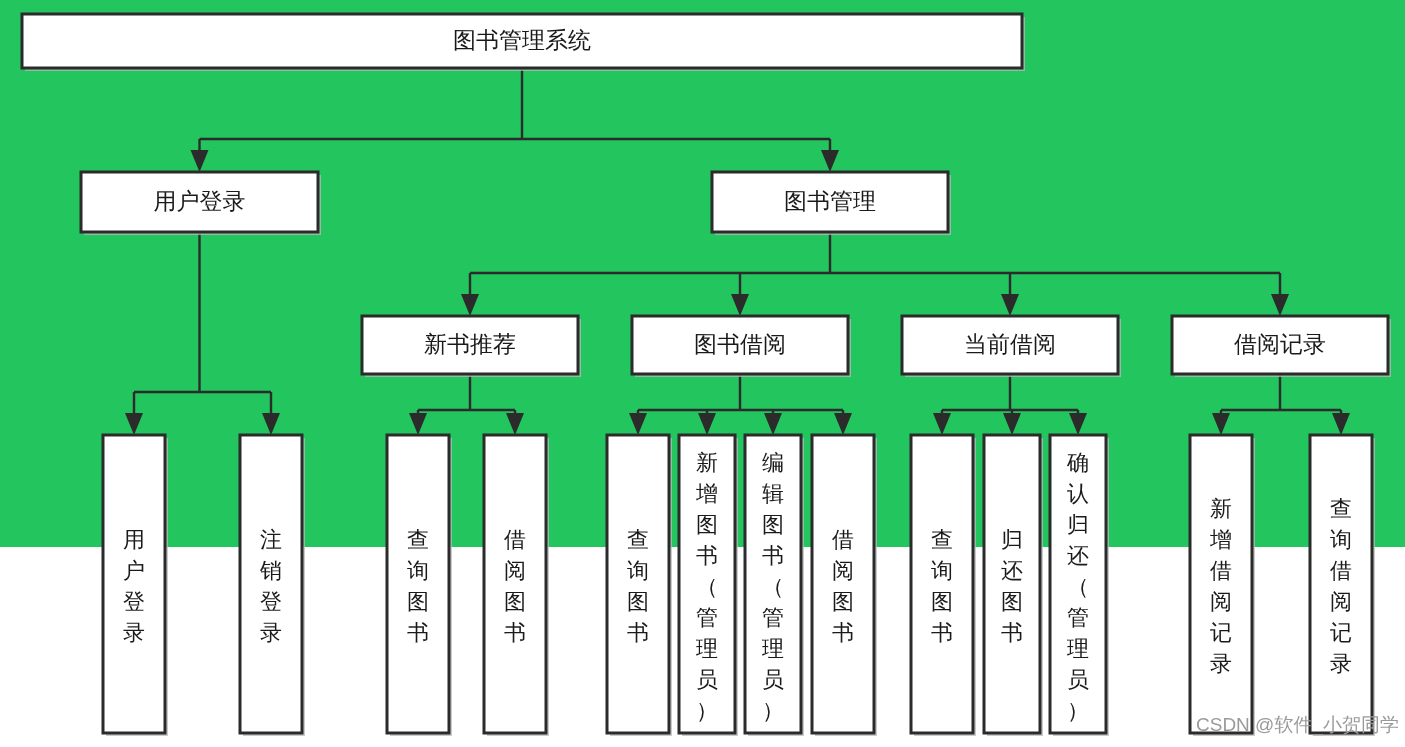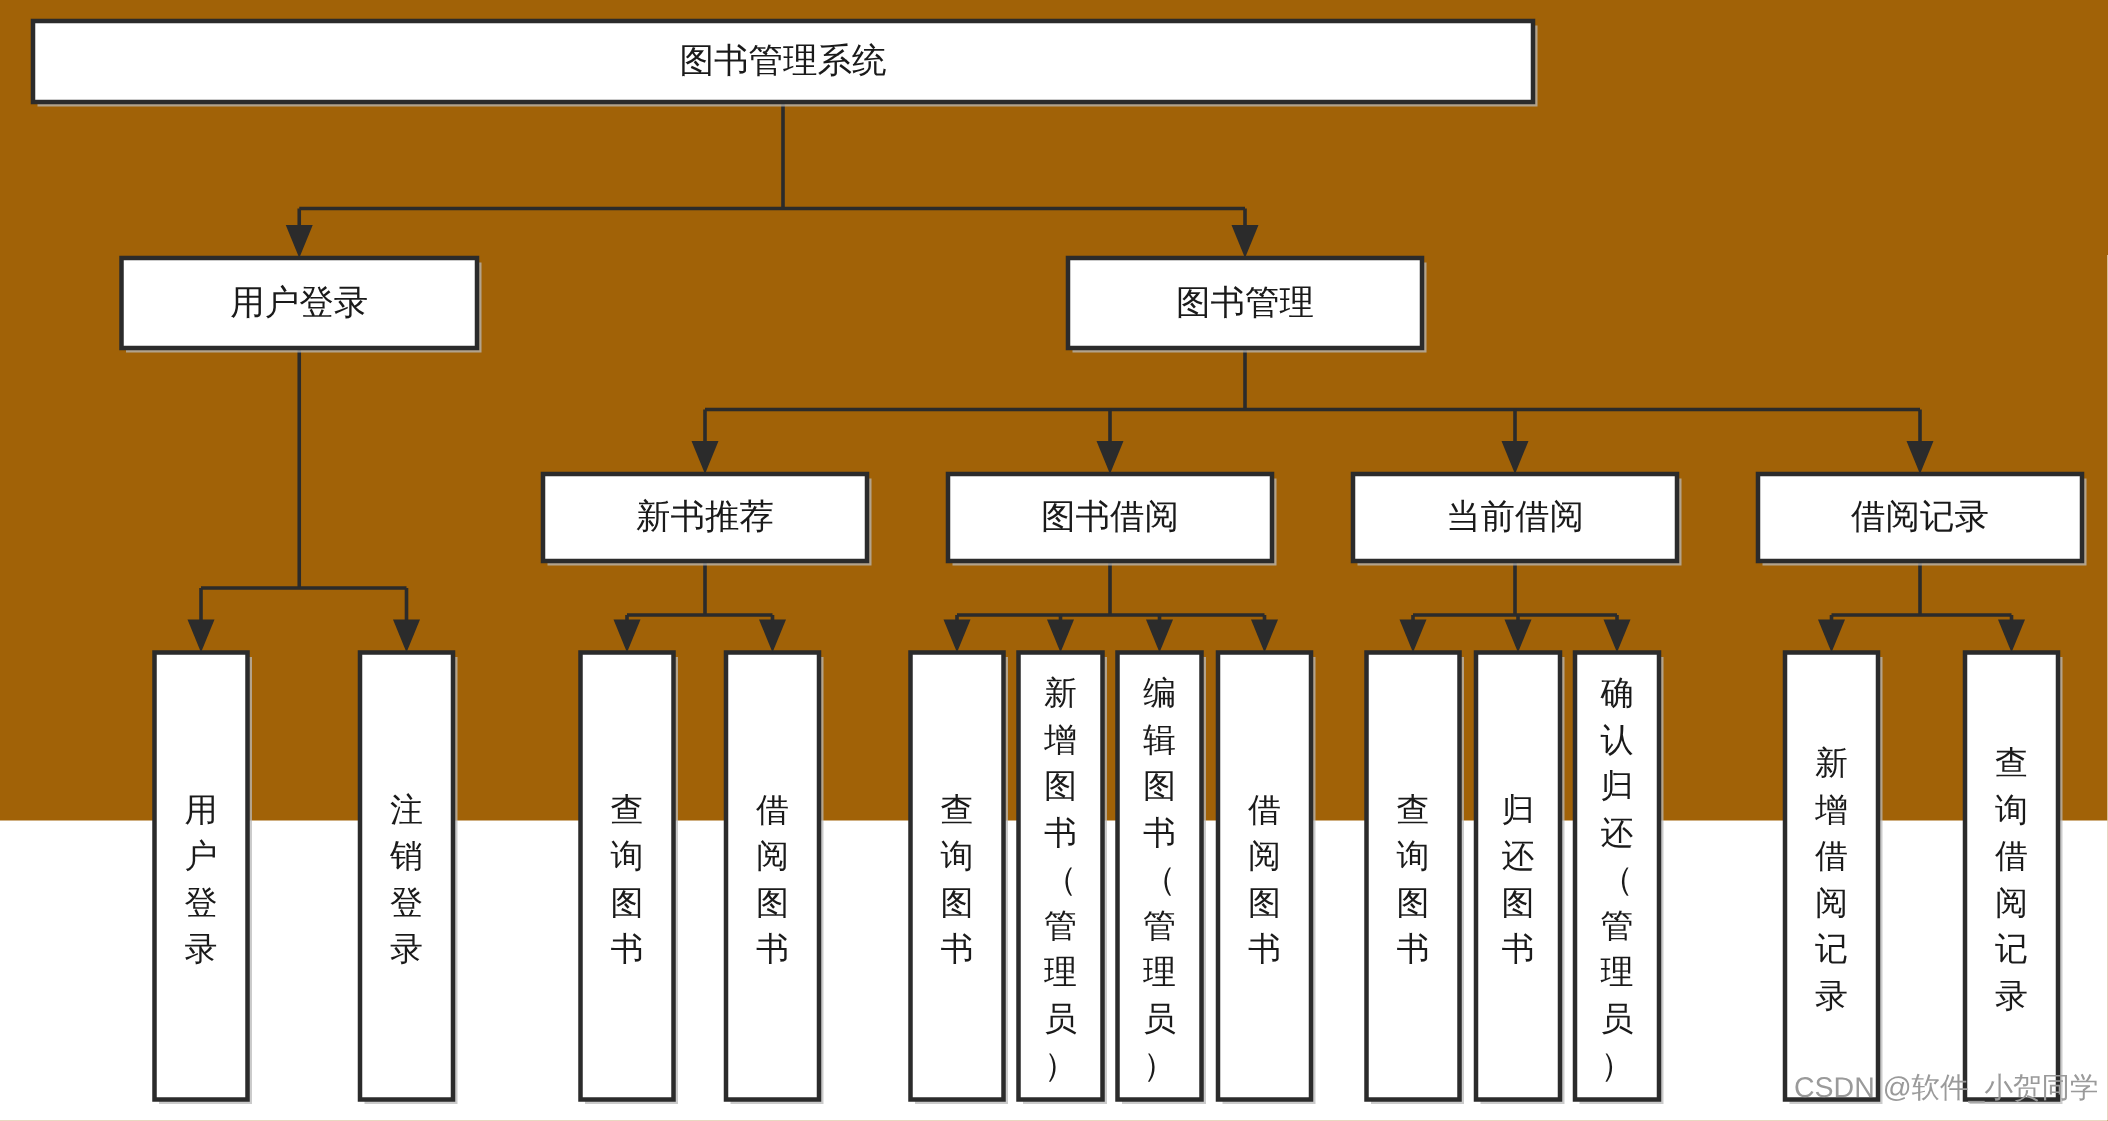--- a/index.html
+++ b/index.html
@@ -10,21 +10,21 @@
   body {
     width: 1405px;
     height: 747px;
     font-family: "Liberation Sans", "DejaVu Sans", sans-serif;
     overflow: hidden;
   }
   #diagram-root {
     position: relative;
     width: 1405px;
     height: 547px;
-    background: #a16207;
+    background: #22c55e;
   }
   svg#flow-svg {
     position: absolute;
     left: 0;
     top: 0;
     width: 1405px;
     height: 747px;
   }
   .node-box {
     fill: #ffffff;

